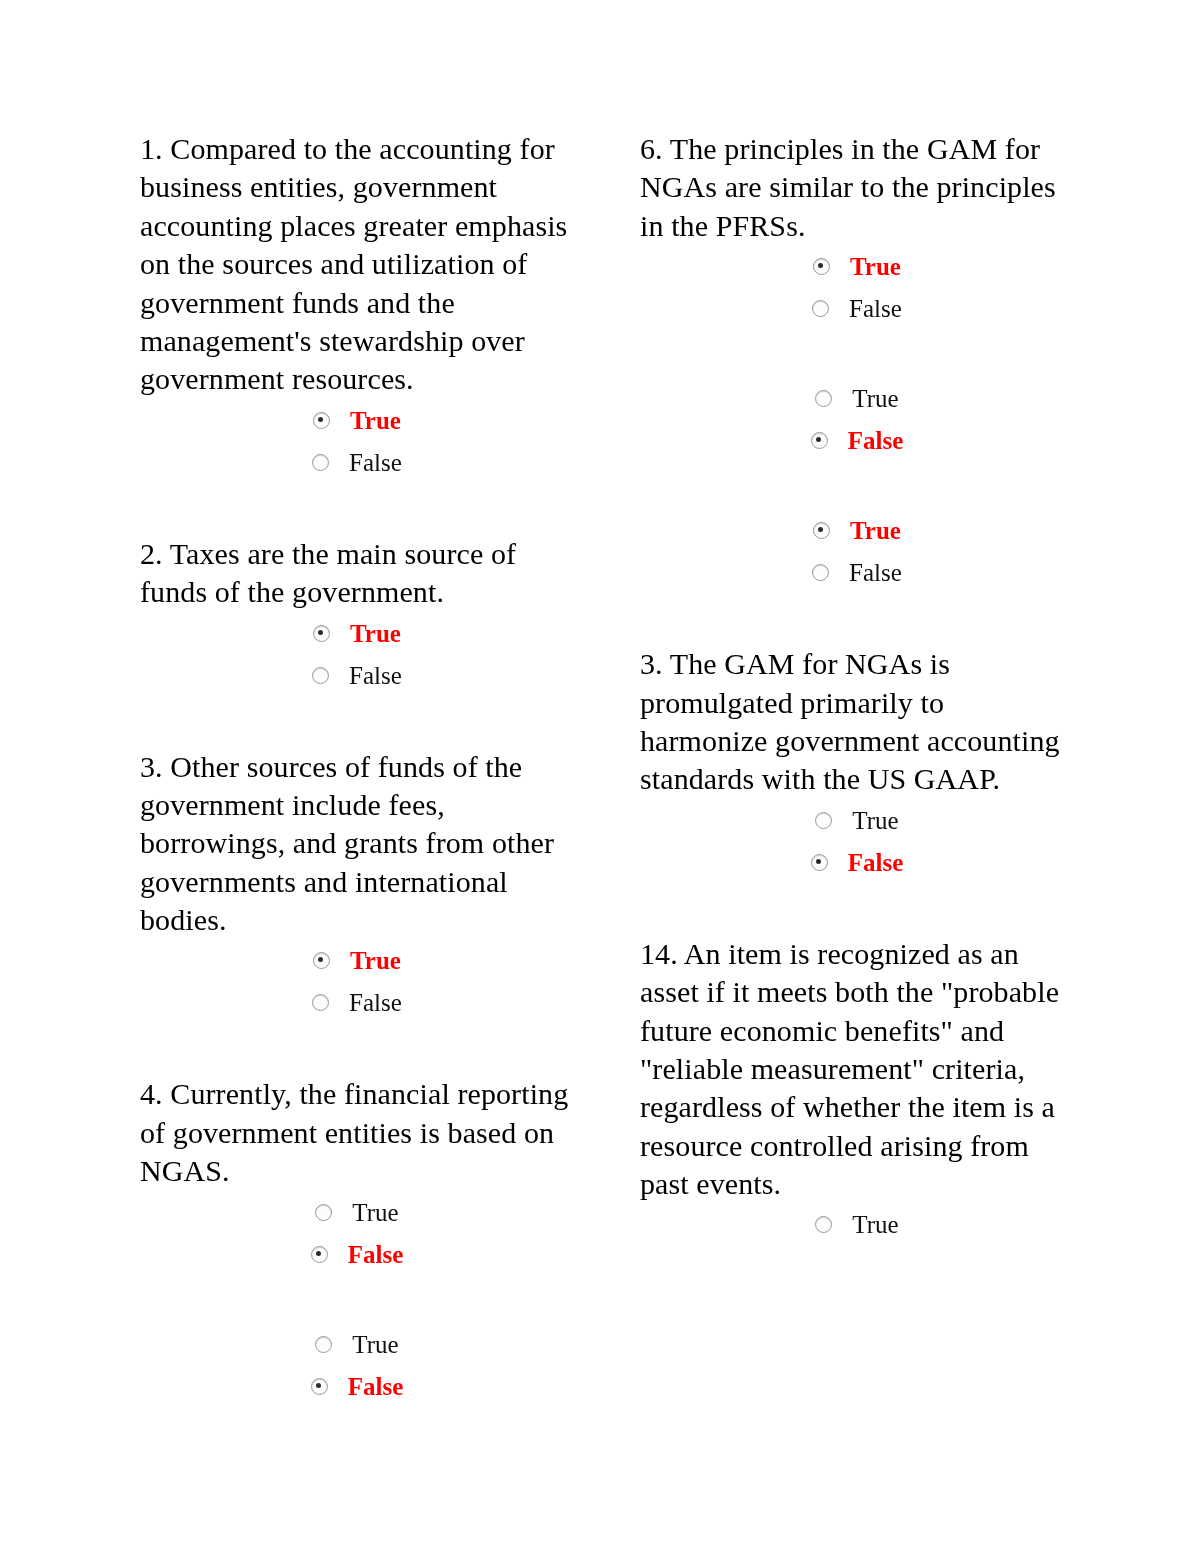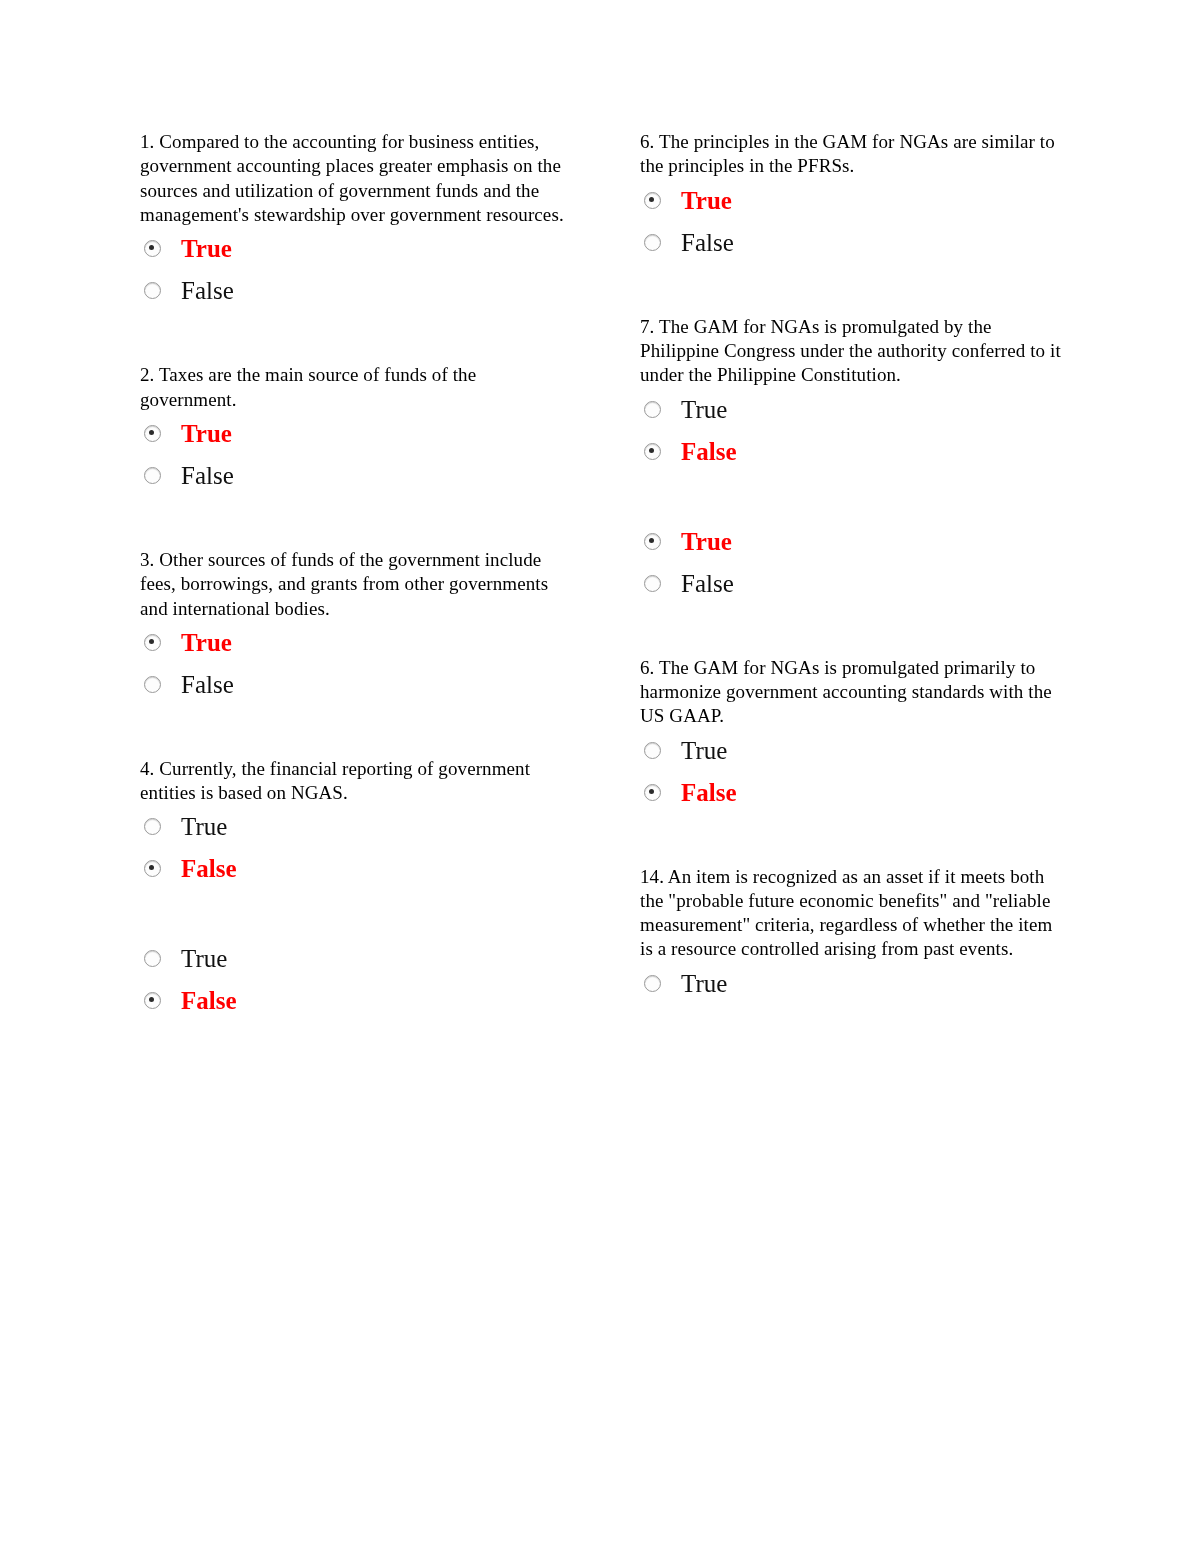--- a/index.html
+++ b/index.html
@@ -27,31 +27,32 @@
     align-items: flex-start;
   }
   .column {
     width: 430px;
     flex: 0 0 430px;
   }
   .qblock {
     margin-bottom: 26px;
   }
   .qtext {
-    font-size: 19px;
+    font-size: 30px;
     line-height: 1.28;
     color: #000000;
     margin: 0 0 4px 0;
     letter-spacing: 0.1px;
   }
   .option {
     display: flex;
     align-items: flex-start;
     margin: 2px 0 2px 4px;
     min-height: 40px;
+    justify-content: center;
   }
   .radio {
     position: relative;
     width: 15px;
     height: 15px;
     border-radius: 50%;
     border: 1px solid #9a9a9a;
     background: #fdfdfd;
     margin-top: 9px;
     margin-right: 20px;
@@ -155,44 +156,43 @@
             <span class="radio checked"></span>
             <span class="olabel selected">True</span>
           </div>
           <div class="option">
             <span class="radio"></span>
             <span class="olabel plain">False</span>
           </div>
           <div class="gap-lg"></div>
         </div>
         <div class="qblock">
-          <p class="qtext">7. The GAM for NGAs is promulgated by the Philippine Congress under the authority conferred to it under the Philippine Constitution.</p>
-          <div class="option">
-            <span class="radio"></span>
-            <span class="olabel plain">True</span>
-          </div>
-          <div class="option">
-            <span class="radio checked"></span>
-            <span class="olabel selected">False</span>
-          </div>
-          <div class="gap-lg"></div>
-        </div>
-        <div class="qblock">
-          <div class="option">
-            <span class="radio checked"></span>
-            <span class="olabel selected">True</span>
-          </div>
-          <div class="option">
-            <span class="radio"></span>
-            <span class="olabel plain">False</span>
-          </div>
-          <div class="gap-lg"></div>
-        </div>
-        <div class="qblock">
-          <p class="qtext">6. The GAM for NGAs is promulgated primarily to harmonize government accounting standards with the US GAAP.</p>
+          <div class="option">
+            <span class="radio"></span>
+            <span class="olabel plain">True</span>
+          </div>
+          <div class="option">
+            <span class="radio checked"></span>
+            <span class="olabel selected">False</span>
+          </div>
+          <div class="gap-lg"></div>
+        </div>
+        <div class="qblock">
+          <div class="option">
+            <span class="radio checked"></span>
+            <span class="olabel selected">True</span>
+          </div>
+          <div class="option">
+            <span class="radio"></span>
+            <span class="olabel plain">False</span>
+          </div>
+          <div class="gap-lg"></div>
+        </div>
+        <div class="qblock">
+          <p class="qtext">3. The GAM for NGAs is promulgated primarily to harmonize government accounting standards with the US GAAP.</p>
           <div class="option">
             <span class="radio"></span>
             <span class="olabel plain">True</span>
           </div>
           <div class="option">
             <span class="radio checked"></span>
             <span class="olabel selected">False</span>
           </div>
           <div class="gap-lg"></div>
         </div>

